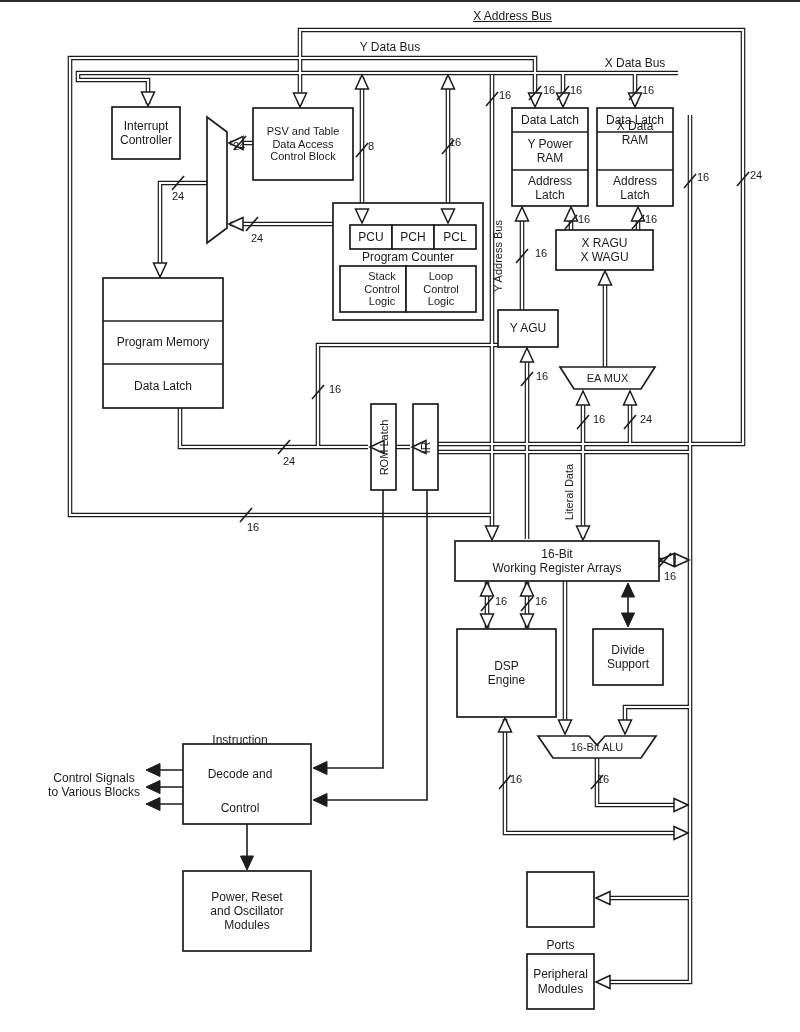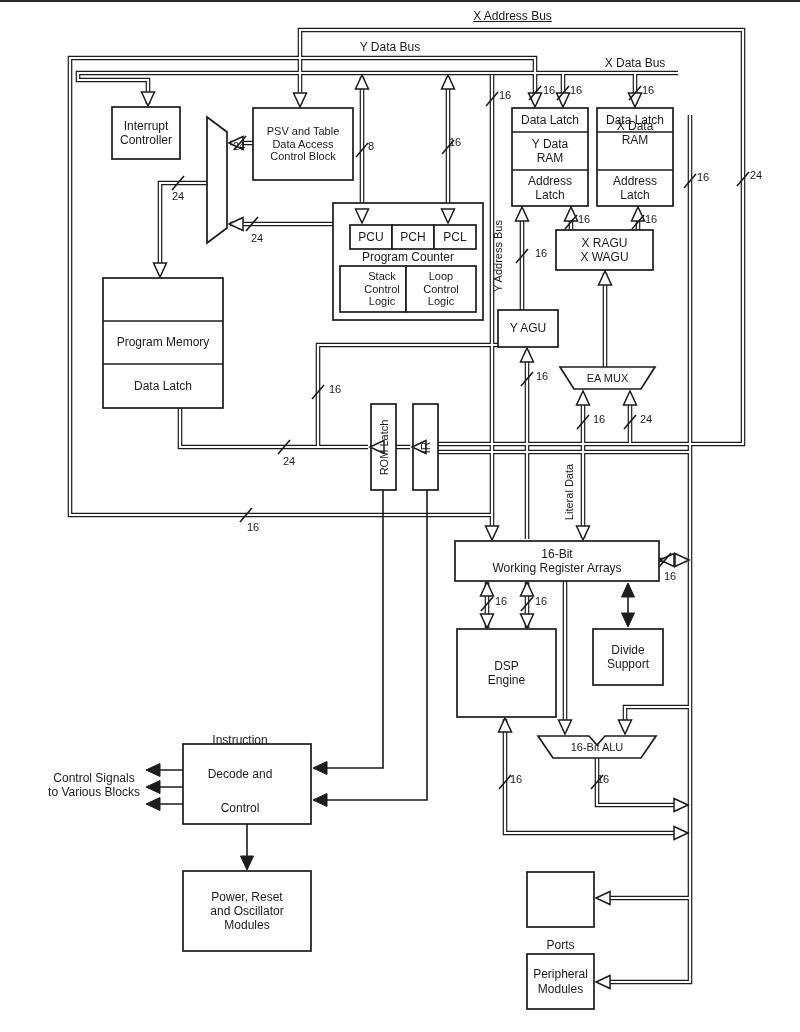--- a/index.html
+++ b/index.html
@@ -186,21 +186,21 @@
       <div class="lbl rot small" style="left: 340.5px; top: 434.5px; width: 86px; height: 25px;">
         <div>ROM Latch</div>
       </div>
       <div class="lbl rot" style="left: 382.5px; top: 434.5px; width: 86px; height: 25px;">
         <div>IR</div>
       </div>
       <div class="lbl" style="left: 512px; top: 108px; width: 76px; height: 24px;">
         <div>Data Latch</div>
       </div>
       <div class="lbl" style="left: 512px; top: 132px; width: 76px; height: 38px;">
-        <div>Y Data</div>
+        <div>Y Power</div>
         <div>RAM</div>
       </div>
       <div class="lbl" style="left: 512px; top: 170px; width: 76px; height: 36px;">
         <div>Address</div>
         <div>Latch</div>
       </div>
       <div class="lbl" style="left: 597px; top: 108px; width: 76px; height: 24px;">
         <div>Data Latch</div>
       </div>
       <div class="lbl" style="left: 597px; top: 114px; width: 76px; height: 38px;">

